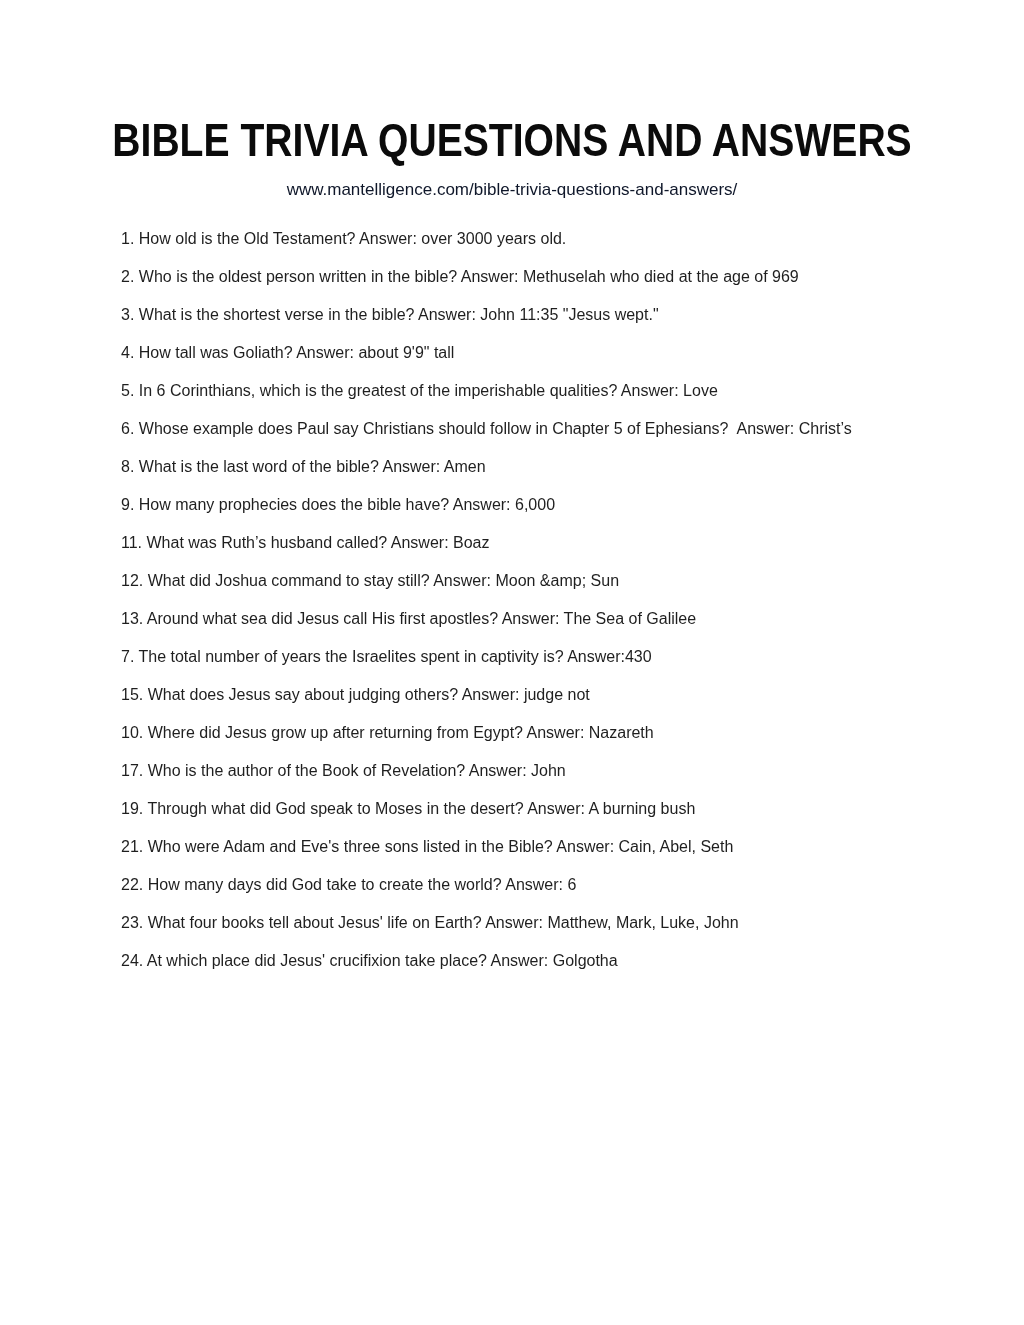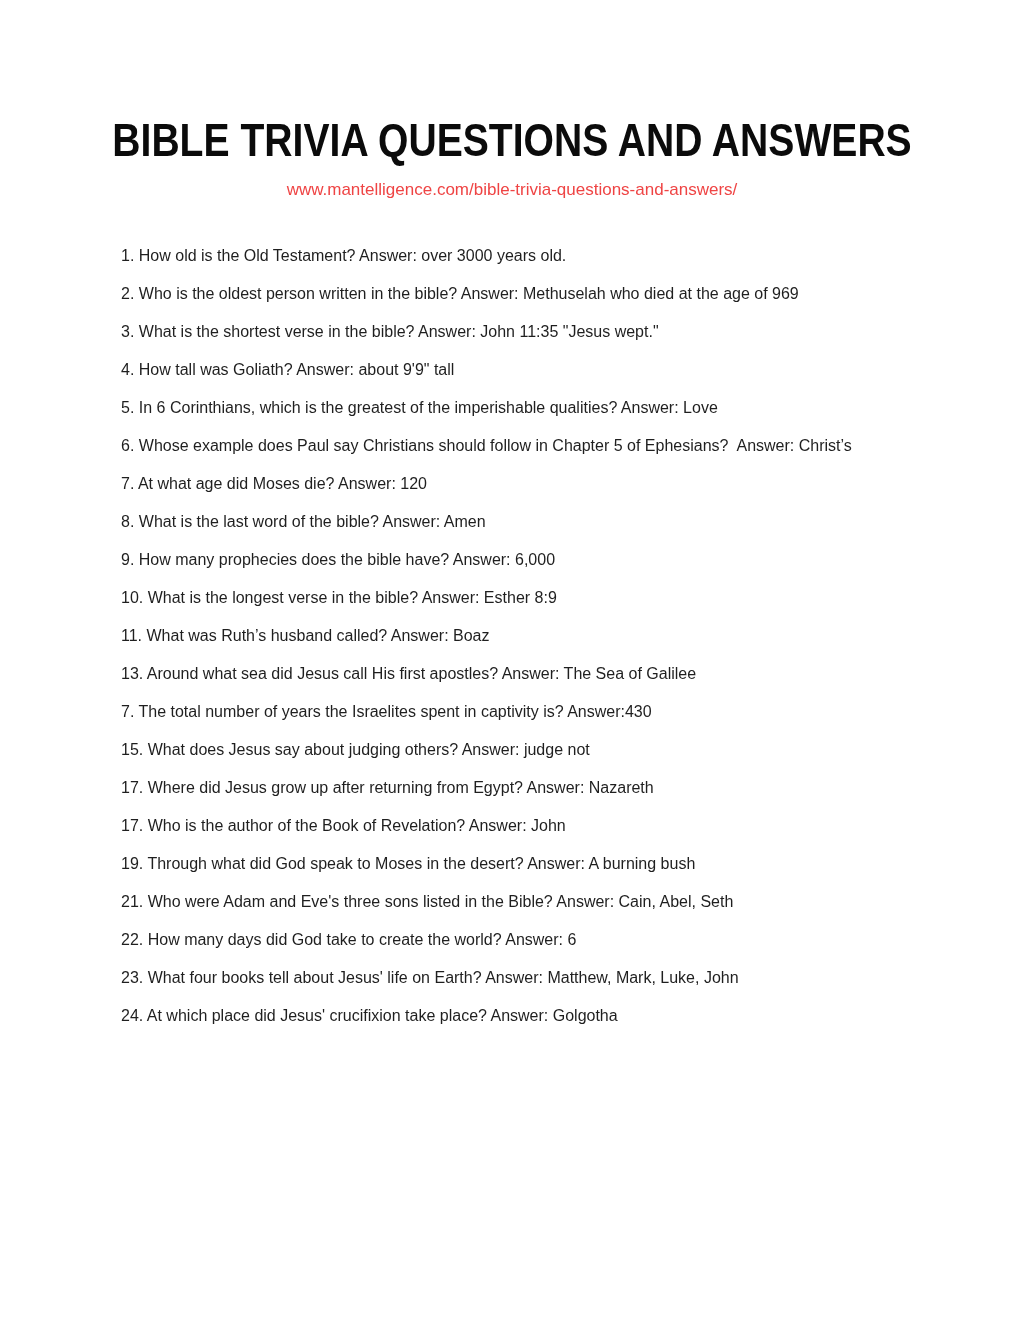--- a/index.html
+++ b/index.html
@@ -27,24 +27,24 @@
     transform: scaleX(0.85);
     transform-origin: 50% 0;
     white-space: nowrap;
   }
   .doc-url {
     margin: 0;
     margin-top: 13px;
     text-align: center;
     font-size: 17px;
     font-weight: 400;
-    color: #ef4444;
+    color: #0f172a;
   }
   .trivia-list {
-    margin: 46px 90px 0 121px;
+    margin: 29px 90px 0 121px;
   }
   .trivia-item {
     margin: 0 0 18px 0;
     font-size: 16px;
     line-height: 20px;
     color: #1f1f1f;
     white-space: pre-wrap;
   }
 </style>
 </head>
@@ -53,29 +53,28 @@
 <div class="page">
   <h1 class="doc-title">BIBLE TRIVIA QUESTIONS AND ANSWERS</h1>
   <p class="doc-url">www.mantelligence.com/bible-trivia-questions-and-answers/</p>
   <div class="trivia-list">
       <p class="trivia-item">1. How old is the Old Testament? Answer: over 3000 years old.</p>
       <p class="trivia-item">2. Who is the oldest person written in the bible? Answer: Methuselah who died at the age of 969</p>
       <p class="trivia-item">3. What is the shortest verse in the bible? Answer: John 11:35 "Jesus wept."</p>
       <p class="trivia-item">4. How tall was Goliath? Answer: about 9'9" tall</p>
       <p class="trivia-item">5. In 6 Corinthians, which is the greatest of the imperishable qualities? Answer: Love</p>
       <p class="trivia-item">6. Whose example does Paul say Christians should follow in Chapter 5 of Ephesians?  Answer: Christ’s</p>
-      <p class="trivia-item">7. At what age did Moses die? Answer: 120</p>
       <p class="trivia-item">8. What is the last word of the bible? Answer: Amen</p>
       <p class="trivia-item">9. How many prophecies does the bible have? Answer: 6,000</p>
-      <p class="trivia-item">10. What is the longest verse in the bible? Answer: Esther 8:9</p>
       <p class="trivia-item">11. What was Ruth’s husband called? Answer: Boaz</p>
+      <p class="trivia-item">12. What did Joshua command to stay still? Answer: Moon &amp;amp; Sun</p>
       <p class="trivia-item">13. Around what sea did Jesus call His first apostles? Answer: The Sea of Galilee</p>
       <p class="trivia-item">7. The total number of years the Israelites spent in captivity is? Answer:430</p>
       <p class="trivia-item">15. What does Jesus say about judging others? Answer: judge not</p>
-      <p class="trivia-item">17. Where did Jesus grow up after returning from Egypt? Answer: Nazareth</p>
+      <p class="trivia-item">10. Where did Jesus grow up after returning from Egypt? Answer: Nazareth</p>
       <p class="trivia-item">17. Who is the author of the Book of Revelation? Answer: John</p>
       <p class="trivia-item">19. Through what did God speak to Moses in the desert? Answer: A burning bush</p>
       <p class="trivia-item">21. Who were Adam and Eve's three sons listed in the Bible? Answer: Cain, Abel, Seth</p>
       <p class="trivia-item">22. How many days did God take to create the world? Answer: 6</p>
       <p class="trivia-item">23. What four books tell about Jesus' life on Earth? Answer: Matthew, Mark, Luke, John</p>
       <p class="trivia-item">24. At which place did Jesus' crucifixion take place? Answer: Golgotha</p>
     </div>
 </div>
 
 </body></html>

